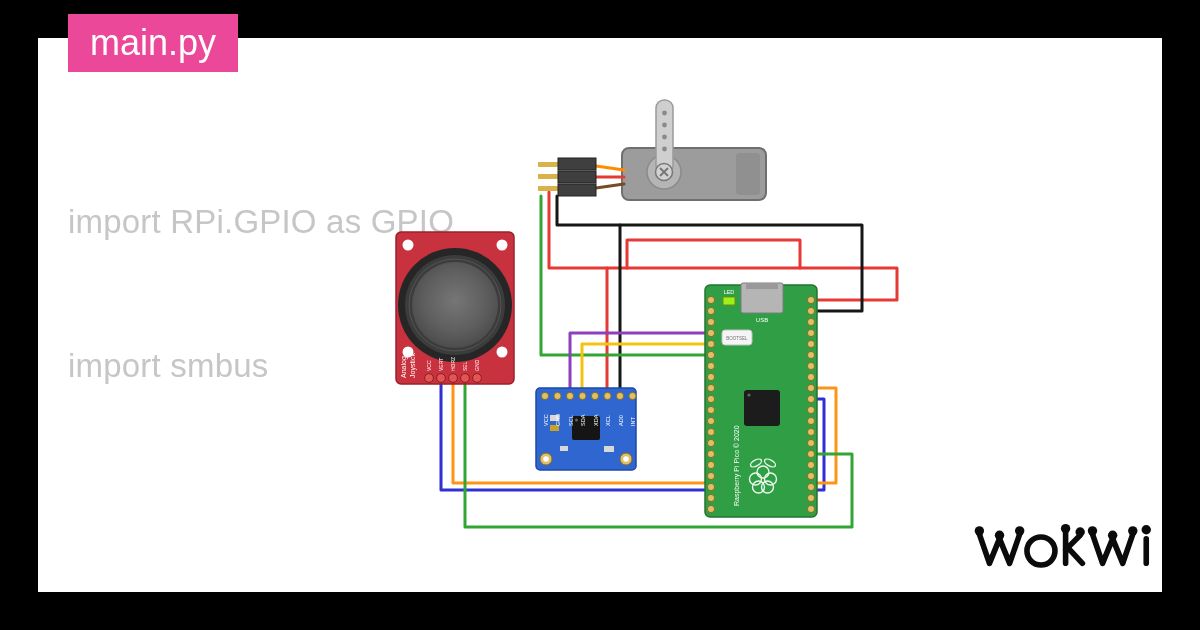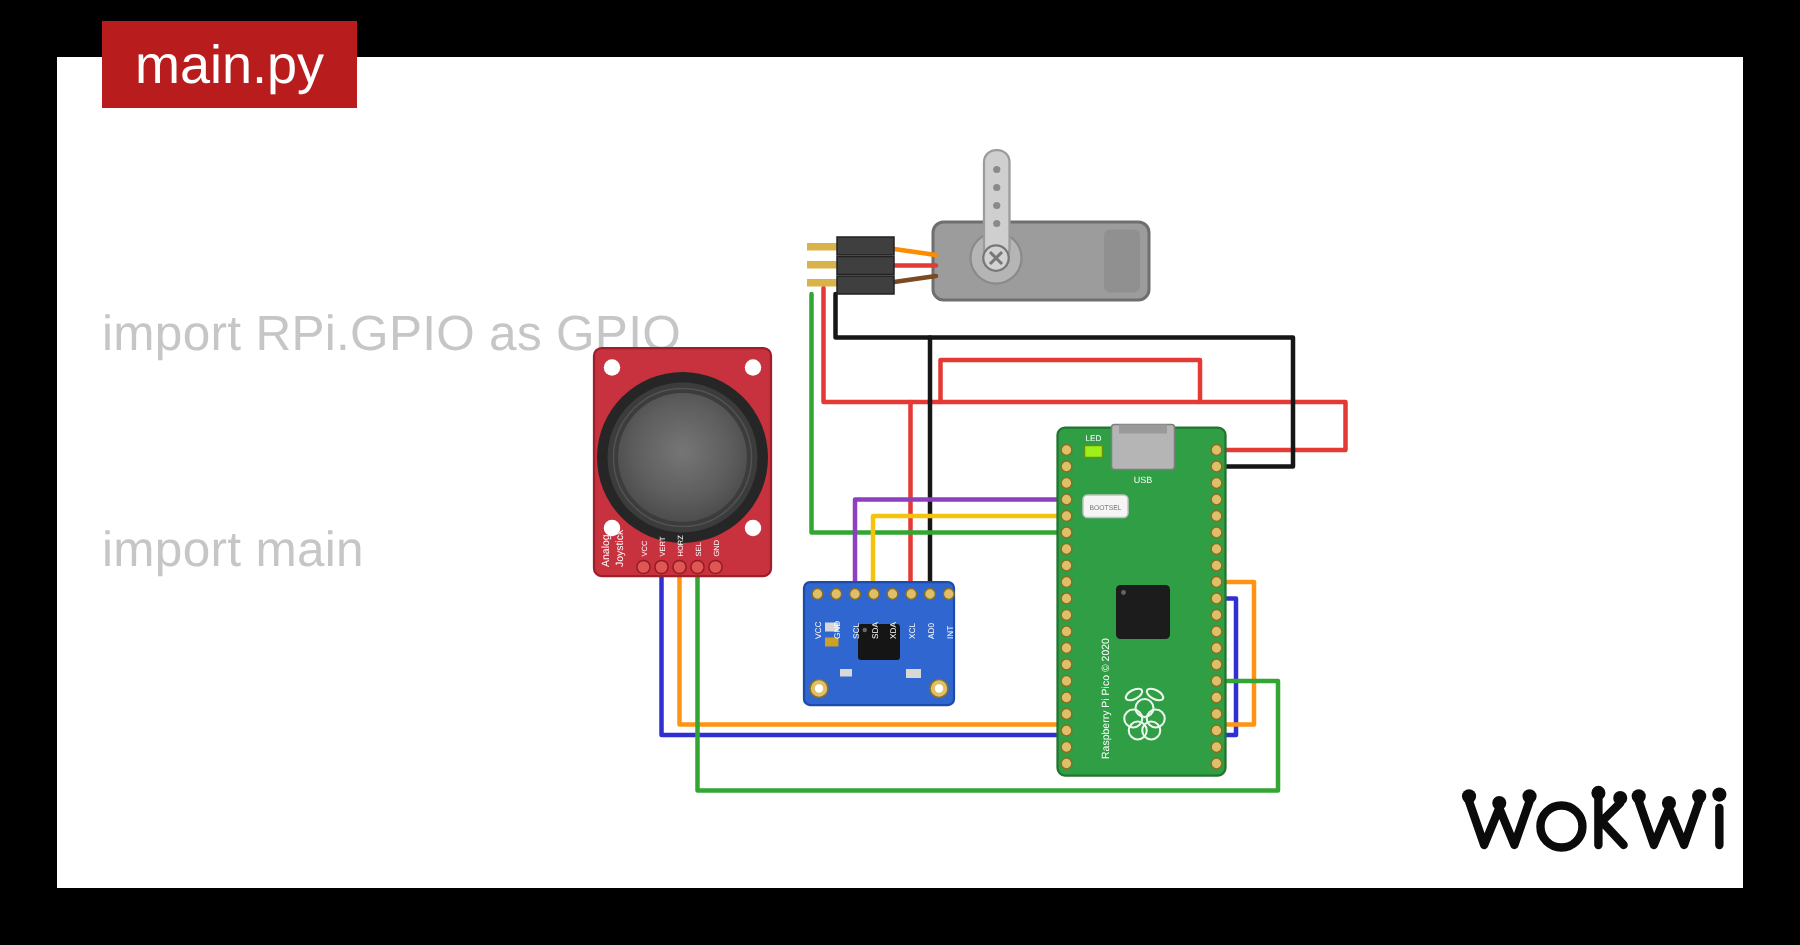--- a/index.html
+++ b/index.html
@@ -3,21 +3,21 @@
 <meta charset="utf-8">
 <style>
   html,body{margin:0;padding:0;}
   body{
     width:1200px;height:630px;position:relative;overflow:hidden;
     background:#000;font-family:"Liberation Sans",sans-serif;
   }
   .canvas{position:absolute;left:38px;top:38px;width:1124px;height:554px;background:#ffffff;}
   .file-tab{
     position:absolute;left:68px;top:14px;height:58px;padding:0 22px;
-    background:#b91c1c;color:#fff;font-size:36px;line-height:58px;z-index:3;
+    background:#ec4899;color:#fff;font-size:36px;line-height:58px;z-index:3;
   }
   .code{
     position:absolute;left:68px;top:102px;z-index:1;
     font-size:33px;line-height:48px;letter-spacing:.2px;color:#c6c6c6;white-space:pre;
   }
   .code div{height:48px;}
   svg.circuit{position:absolute;left:0;top:0;z-index:2;}
   .wire{fill:none;stroke-width:3;stroke-linecap:round;stroke-linejoin:round;}
   .pin{fill:#dfc06a;stroke:#8a6d1f;stroke-width:1;}
   .jpad{fill:#e25555;stroke:#8e1f1f;stroke-width:1;}
@@ -31,21 +31,21 @@
 <body>
 
 <div class="canvas"></div>
 
 <div class="file-tab">
   <span>main.py</span>
 </div>
 
 <div class="code">
   <div>import RPi.GPIO as GPIO</div>
-  <div>import main</div>
+  <div>import smbus</div>
   
   
   
   
   
   
   
 </div>
 
 <svg class="circuit" width="1200" height="630" viewBox="0 0 1200 630">

